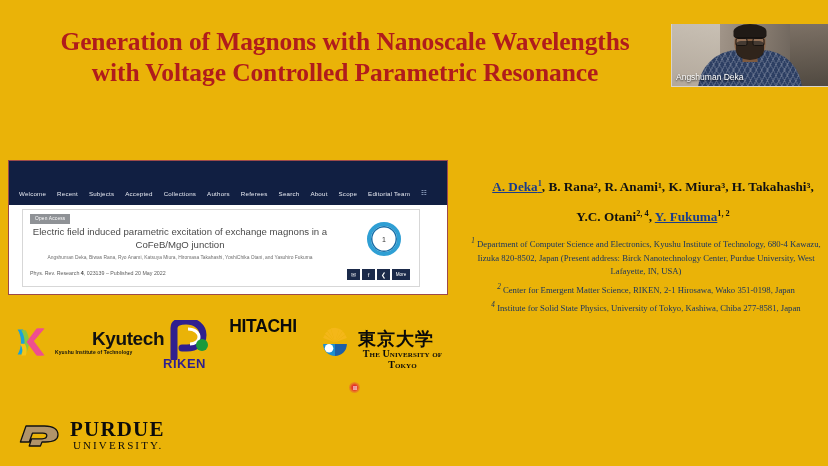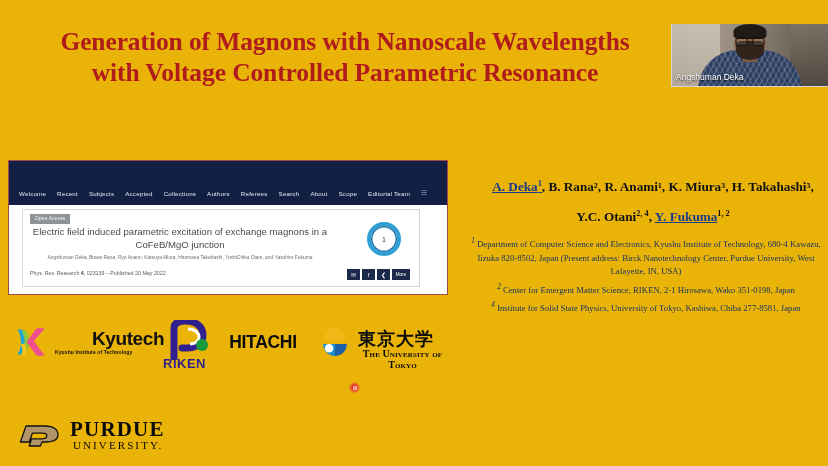--- a/index.html
+++ b/index.html
@@ -315,21 +315,21 @@
     position: absolute;
     left: 3px; top: 36px;
     font-family: "Liberation Sans", sans-serif;
     font-weight: bold;
     font-size: 13px;
     color: #2f1f8f;
     letter-spacing: .5px;
   }
 
   
-  #logo-hitachi { left: 228px; top: 332px; width: 70px; height: 24px; }
+  #logo-hitachi { left: 228px; top: 316px; width: 70px; height: 24px; }
   #hitachi-text {
     font-family: "Liberation Sans", sans-serif;
     font-weight: bold;
     font-size: 17.5px;
     color: #0b0b0b;
     letter-spacing: -0.3px;
   }
 
   
   #logo-utokyo { left: 318px; top: 324px; width: 128px; height: 40px; }

